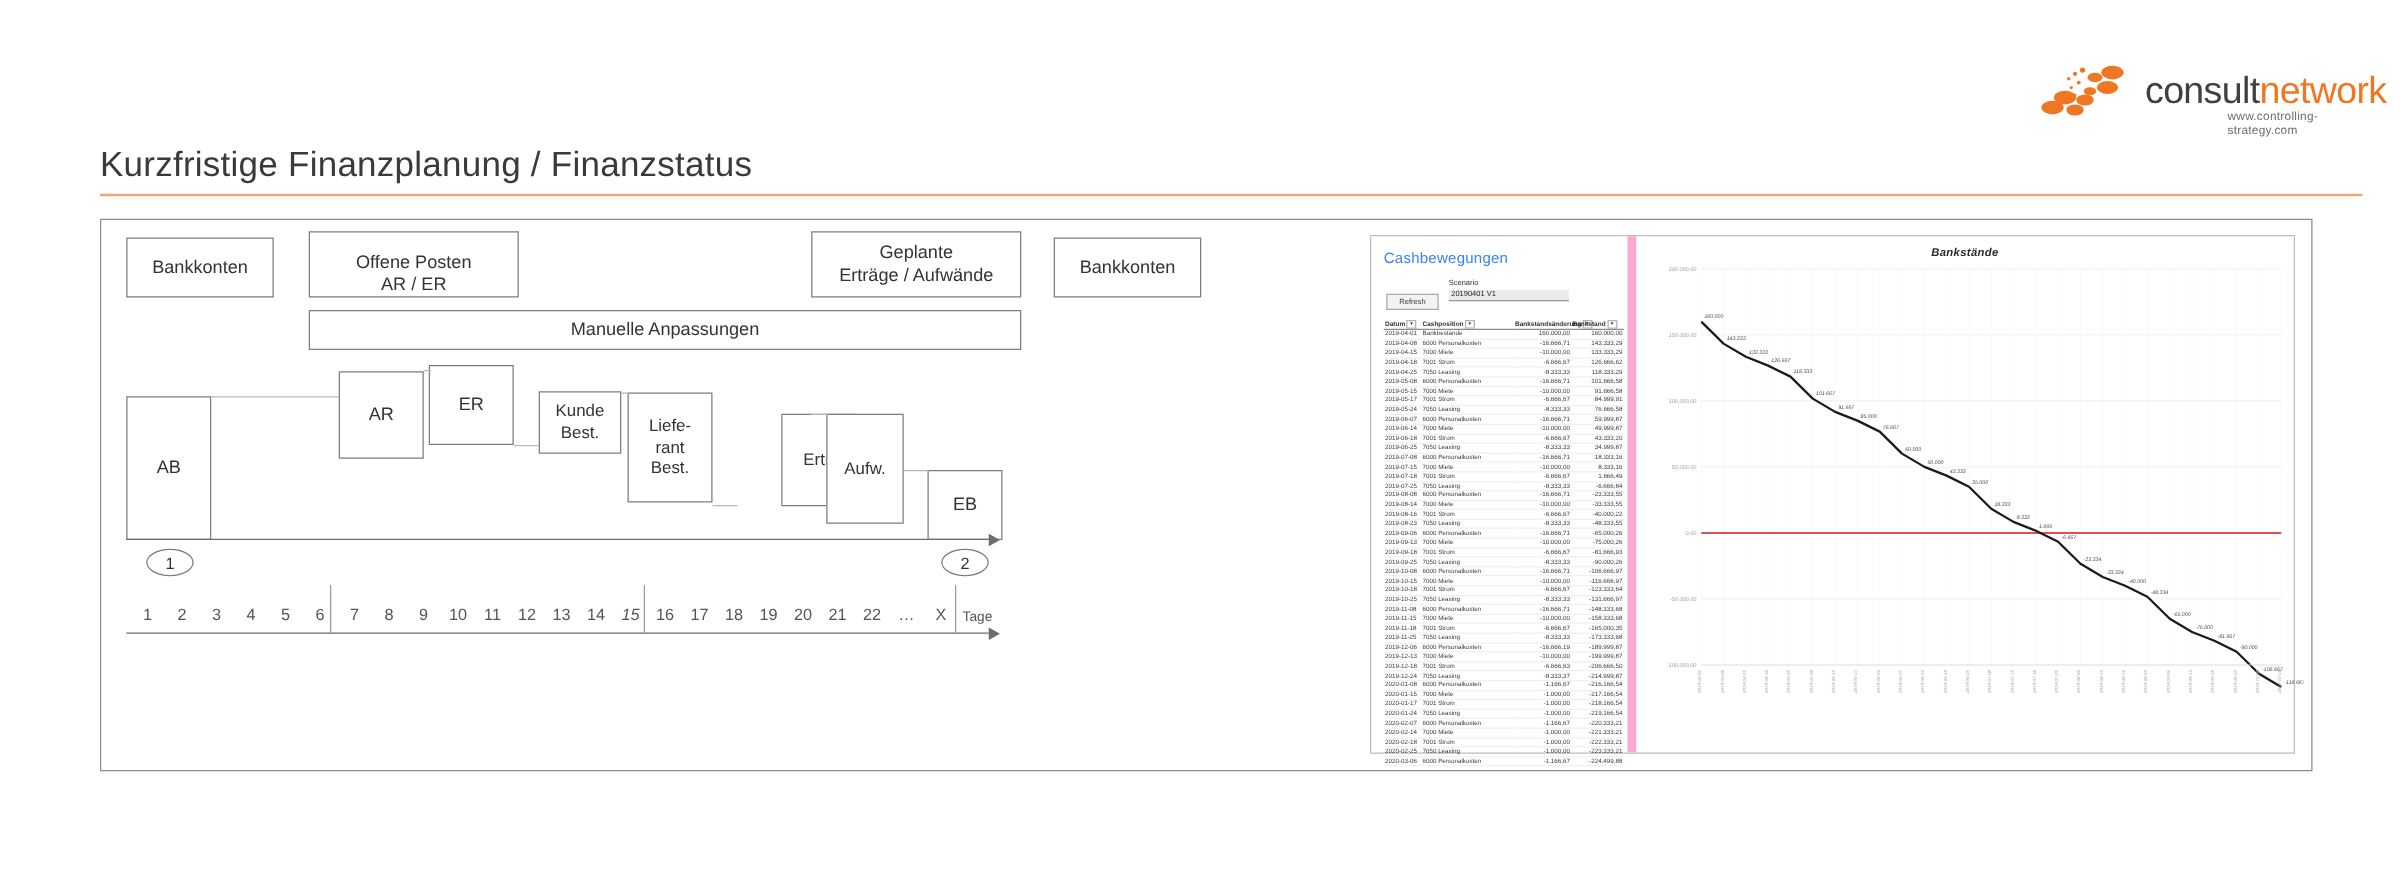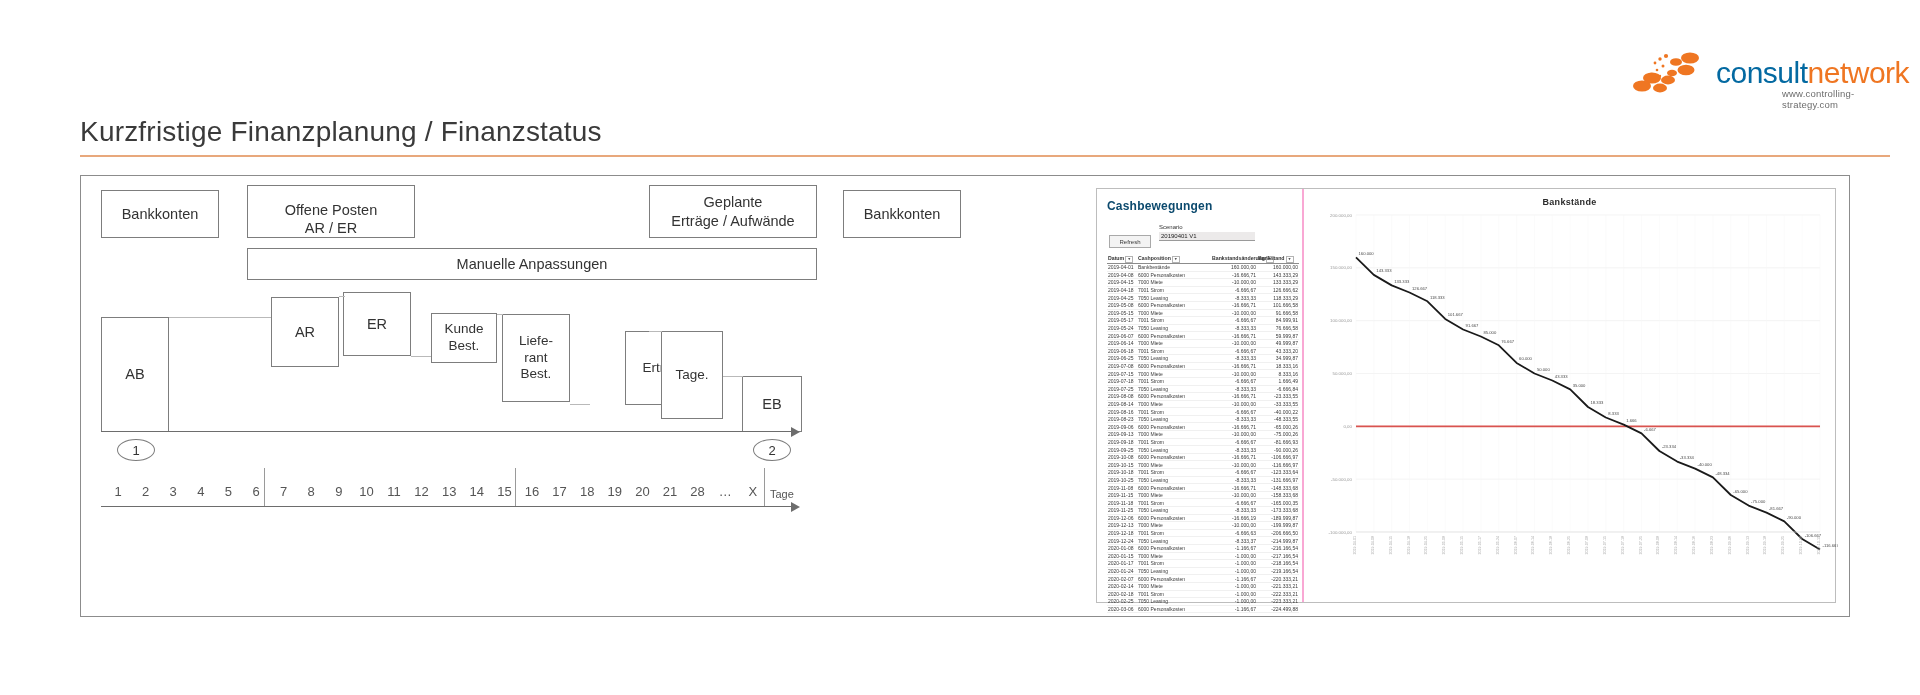--- a/index.html
+++ b/index.html
@@ -5,21 +5,21 @@
   html,body{margin:0;padding:0;}
   body{
     width:1920px;height:695px;background:#ffffff;
     font-family:"Liberation Sans", sans-serif;
     overflow:hidden;position:relative;
   }
   
   .logo-wrap{position:absolute;left:1630px;top:48px;width:260px;height:58px;}
   .logo-dots{position:absolute;left:0;top:2px;width:92px;height:46px;}
   .logo-text{position:absolute;left:86px;top:8px;font-size:30px;letter-spacing:-0.5px;}
-  .logo-text .c1{color:#0369a1;}
+  .logo-text .c1{color:#404040;}
   .logo-text .c2{color:#ef7622;}
   .logo-url{position:absolute;left:152px;top:40px;font-size:9.5px;color:#6d6d6d;letter-spacing:0.2px;}
   
   .page-title{
     position:absolute;left:80px;top:116px;font-size:28px;color:#3a3a3a;font-weight:400;
     letter-spacing:0.2px;
   }
   .title-rule{
     position:absolute;left:80px;top:155px;width:1810px;height:2px;background:#e8a87c;
   }
@@ -49,22 +49,22 @@
   }
   .tick{position:absolute;width:1px;background:#9a9a9a;}
   .daynum{position:absolute;font-size:13px;color:#555;text-align:center;}
   .tage-lbl{position:absolute;font-size:11px;color:#555;}
   
   .dash{
     position:absolute;left:1015px;top:12px;width:740px;height:415px;
     border:1px solid #bdbdbd;background:#fff;box-sizing:border-box;display:flex;
   }
   .dash-left{width:205px;padding:10px 0 0 10px;box-sizing:border-box;position:relative;}
-  .dash-right{flex:1;position:relative;border-left:2px solid #f9a8d4;}
-  .cash-title{font-size:12px;font-weight:bold;color:#0c4a6e;letter-spacing:0.2px;}
+  .dash-right{flex:1;position:relative;border-left:7px solid #f9a8d4;font-style:italic;}
+  .cash-title{font-size:12px;font-weight:normal;color:#3b82f6;letter-spacing:0.2px;}
   .ctrl-row{position:relative;margin-top:12px;height:26px;}
   .refresh-btn{
     position:absolute;left:2px;top:10px;width:42px;height:13px;border:1px solid #a9a9a9;
     background:#f3f3f3;font-size:6px;color:#3a3a3a;display:flex;align-items:center;
     justify-content:center;box-sizing:border-box;
   }
   .scen-lbl{position:absolute;left:52px;top:-1px;font-size:6px;color:#333;}
   .scen-val{
     position:absolute;left:52px;top:7px;width:96px;height:9px;background:#eceaea;
     border-bottom:1px solid #9a9a9a;font-size:6px;color:#222;padding-left:2px;box-sizing:border-box;
@@ -165,21 +165,21 @@
     </div>
     <div class="box small" style="left:421px;top:138px;width:68px;height:88px;white-space:pre-line;">
       <span>Liefe-
 rant
 Best.</span>
     </div>
     <div class="box small" style="left:508px;top:155px;width:60px;height:74px;margin-left:36px;">
       <span>Ertr.</span>
     </div>
     <div class="box small" style="left:580px;top:155px;width:62px;height:88px;">
-      <span>Tage.</span>
+      <span>Aufw.</span>
     </div>
     <div class="box" style="left:661px;top:200px;width:60px;height:56px;">
       <span>EB</span>
     </div>
 
     <div class="connector" style="left:88px;top:141px;width:102px;"></div>
     <div class="connector" style="left:258px;top:120px;width:6px;"></div>
     <div class="connector" style="left:330px;top:180px;width:20px;"></div>
     <div class="connector" style="left:416px;top:138px;width:6px;"></div>
     <div class="connector" style="left:489px;top:228px;width:20px;"></div>
@@ -211,28 +211,28 @@
         <div class="daynum" style="left: 138.4px; top: 308px; width: 18px;">5</div>
         <div class="daynum" style="left: 166px; top: 308px; width: 18px;">6</div>
         <div class="daynum" style="left: 193.6px; top: 308px; width: 18px;">7</div>
         <div class="daynum" style="left: 221.2px; top: 308px; width: 18px;">8</div>
         <div class="daynum" style="left: 248.8px; top: 308px; width: 18px;">9</div>
         <div class="daynum" style="left: 276.4px; top: 308px; width: 18px;">10</div>
         <div class="daynum" style="left: 304px; top: 308px; width: 18px;">11</div>
         <div class="daynum" style="left: 331.6px; top: 308px; width: 18px;">12</div>
         <div class="daynum" style="left: 359.2px; top: 308px; width: 18px;">13</div>
         <div class="daynum" style="left: 386.8px; top: 308px; width: 18px;">14</div>
-        <div class="daynum" style="left: 414.4px; top: 308px; width: 18px;">15</div>
+        <div class="daynum" style="left: 414.4px; top: 308px; width: 18px; font-style: italic;">15</div>
         <div class="daynum" style="left: 442px; top: 308px; width: 18px;">16</div>
         <div class="daynum" style="left: 469.6px; top: 308px; width: 18px;">17</div>
         <div class="daynum" style="left: 497.2px; top: 308px; width: 18px;">18</div>
         <div class="daynum" style="left: 524.8px; top: 308px; width: 18px;">19</div>
         <div class="daynum" style="left: 552.4px; top: 308px; width: 18px;">20</div>
         <div class="daynum" style="left: 580px; top: 308px; width: 18px;">21</div>
-        <div class="daynum" style="left: 607.6px; top: 308px; width: 18px;">28</div>
+        <div class="daynum" style="left: 607.6px; top: 308px; width: 18px;">22</div>
         <div class="daynum" style="left: 635.2px; top: 308px; width: 18px;">…</div>
         <div class="daynum" style="left: 662.8px; top: 308px; width: 18px;">X</div>
       </div>
     <div class="tage-lbl" style="left:689px;top:312px;">Tage</div>
   </div>
 
   <div class="dash">
     <div class="dash-left">
       <div class="cash-title">Cashbewegungen</div>
       <div class="ctrl-row">

